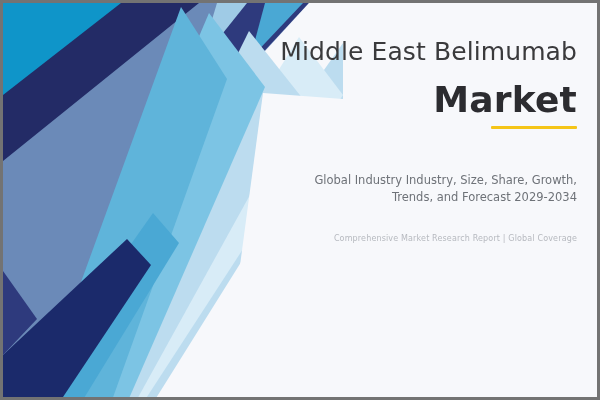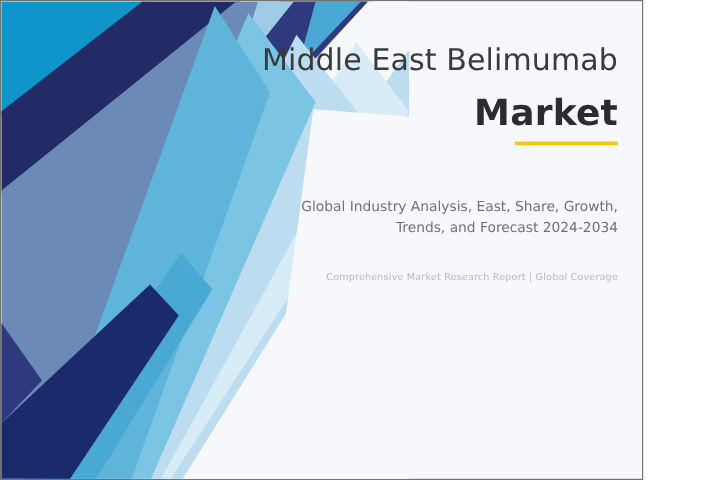--- a/index.html
+++ b/index.html
@@ -8,26 +8,26 @@
   }
   body {
     width: 600px;
     height: 400px;
     overflow: hidden;
     font-family: "DejaVu Sans", "Liberation Sans", sans-serif;
     background: #ffffff;
   }
   .cover {
     position: relative;
-    width: 536px;
+    width: 600px;
     height: 400px;
     background: #f7f8fb;
     overflow: hidden;
     box-sizing: border-box;
-    border: 1px solid #737373;
+    border: 3px solid #737373;
   }
   .artwork {
     position: absolute;
     left: 0;
     top: 0;
     width: 340px;
     height: 400px;
   }
   .artwork svg {
     display: block;
@@ -48,21 +48,21 @@
     color: #3a3a3c;
     letter-spacing: 0.1px;
     white-space: nowrap;
   }
   .title-accent-wrap {
     margin-top: 12px;
     display: block;
   }
   .title-accent {
     display: inline-block;
-    font-size: 30px;
+    font-size: 36px;
     font-weight: 700;
     color: #2c2c30;
     letter-spacing: 0.2px;
     padding-bottom: 7px;
     border-bottom: 3px solid #f3c game;
   }
   .accent-underline {
     display: block;
     height: 3px;
     background: #f5c518;
@@ -115,19 +115,19 @@
     </svg>
   </div>
 
   <div class="text-block">
     <div class="title-main">Middle East Belimumab</div>
     <div class="title-accent-wrap">
       <div class="title-accent" style="border-bottom:none;padding-bottom:0">Market</div>
       <span class="accent-underline"></span>
     </div>
     <div class="subtitle">
-      <div>Global Industry Analysis, East, Share, Growth,</div>
-      <div>Trends, and Forecast 2024-2034</div>
+      <div>Global Industry Industry, Size, Share, Growth,</div>
+      <div>Trends, and Forecast 2029-2034</div>
     </div>
     <div class="tagline">Comprehensive Market Research Report | Global Coverage</div>
   </div>
 
 </div>
 
 </body></html>

